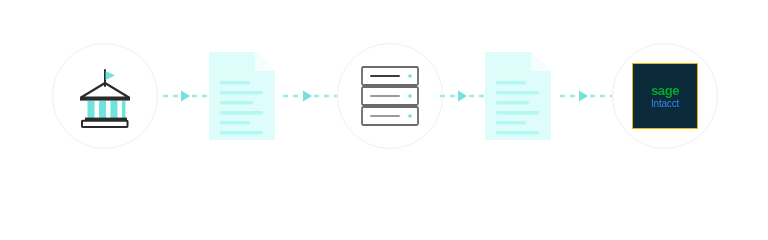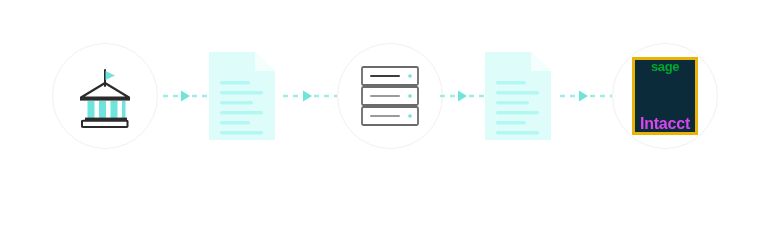--- a/index.html
+++ b/index.html
@@ -57,42 +57,42 @@
   .connector.a1 { left: 163px; width: 48px; }
   .connector.a2 { left: 283px; width: 58px; }
   .connector.a3 { left: 440px; width: 48px; }
   .connector.a4 { left: 560px; width: 56px; }
 
   svg { display: block; overflow: visible; }
 
   
   .sage-logo {
     width: 66px;
-    height: 78px;
+    height: 66px;
     background: #0c2b3a;
-    border: 3px solid #eab308;
+    border: 1px solid #eab308;
     box-sizing: border-box;
     display: flex;
     flex-direction: column;
     align-items: center;
-    justify-content: space-between;
+    justify-content: center;
     line-height: 1;
   }
   .sage-word {
     color: #00a82d;
     font-weight: bold;
     font-size: 13px;
     letter-spacing: -0.4px;
     margin-bottom: 2px;
   }
   .intacct-word {
-    color: #d946ef;
-    font-size: 16px;
+    color: #3b82f6;
+    font-size: 10px;
     letter-spacing: -0.2px;
-    font-weight: bold;
+    font-weight: normal;
   }
 </style>
 </head>
 <body>
 
 <div id="flow">
 
   <div class="node-circle c1">
     <span>
       <svg width="64" height="64" viewBox="0 0 64 64">

